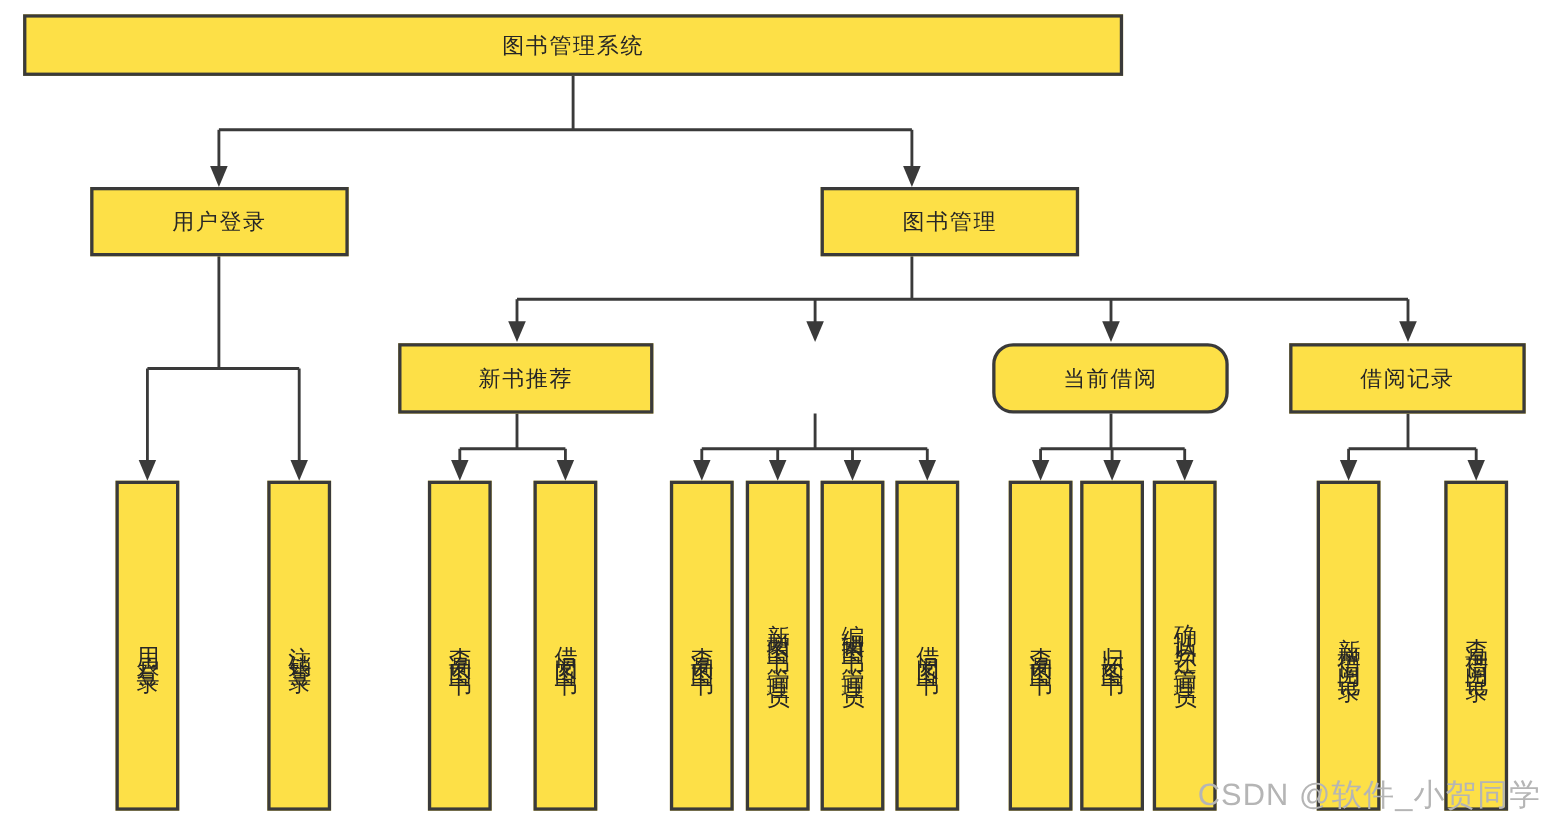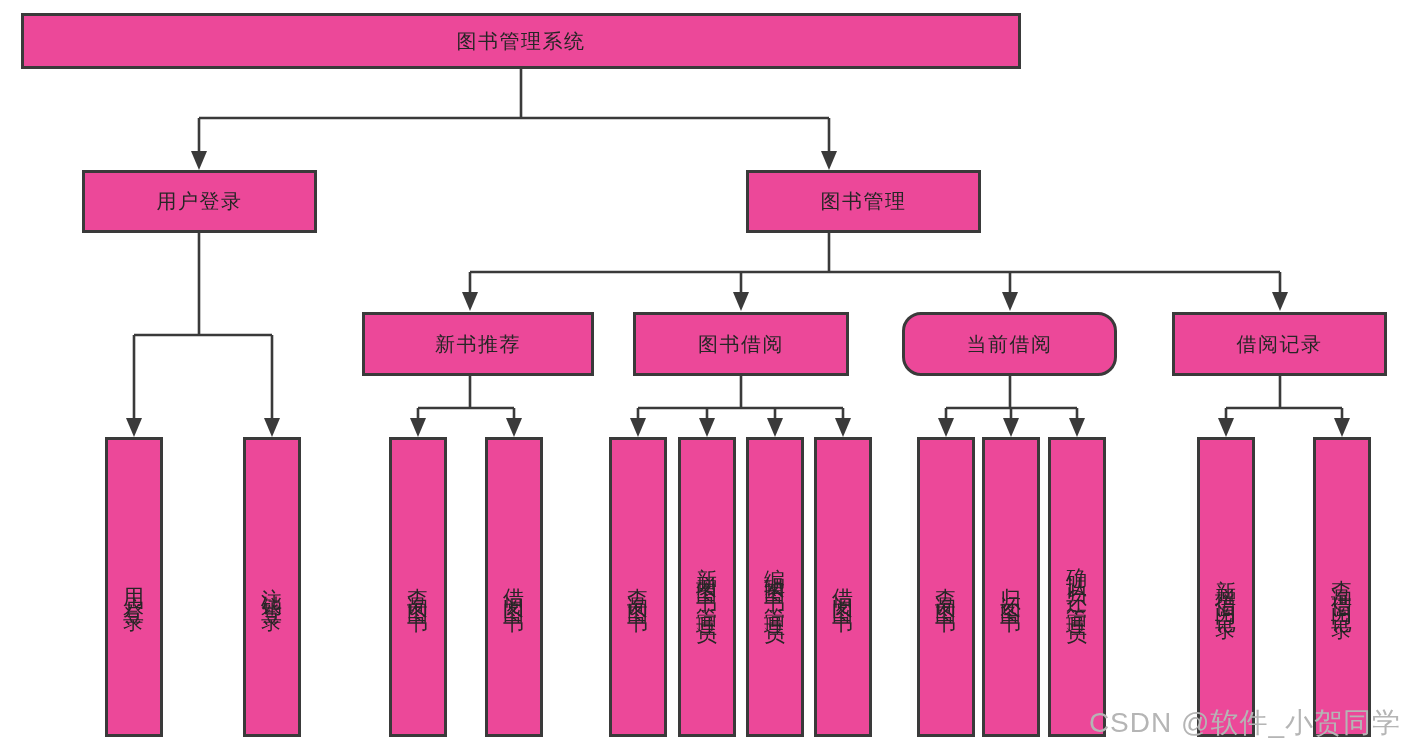--- a/index.html
+++ b/index.html
@@ -23,21 +23,21 @@
     height: 747px;
   }
   .connectors path.line {
     fill: none;
     stroke: #3a3a3a;
     stroke-width: 2.6;
   }
   .node {
     position: absolute;
     box-sizing: border-box;
-    background: #ec4899;
+    background: #fde047;
     border: 3px solid #3a3a3a;
     display: flex;
     align-items: center;
     justify-content: center;
     color: #262626;
   }
   .node.hbox span {
     font-size: 20px;
     letter-spacing: 1.5px;
     white-space: nowrap;
@@ -107,23 +107,20 @@
   <div class="node hbox" style="left:82px; top:170px; width:235px; height:63px;">
     <span>用户登录</span>
   </div>
   <div class="node hbox" style="left:712px; top:170px; width:235px; height:63px;margin-left:34px;">
     <span>图书管理</span>
   </div>
 
   <div class="node hbox" style="left:362px; top:312px; width:232px; height:64px;">
     <span>新书推荐</span>
   </div>
-  <div class="node hbox" style="left:633px; top:312px; width:216px; height:64px;">
-    <span>图书借阅</span>
-  </div>
   <div class="node hbox" style="left:902px; top:312px; width:215px; height:64px;border-radius:19px;">
     <span>当前借阅</span>
   </div>
   <div class="node hbox" style="left:1172px; top:312px; width:215px; height:64px;">
     <span>借阅记录</span>
   </div>
 
   <div class="node leaf" style="left:105px; top:437px; width:58px; height:300px;">
     <span>用户登录</span>
   </div>

